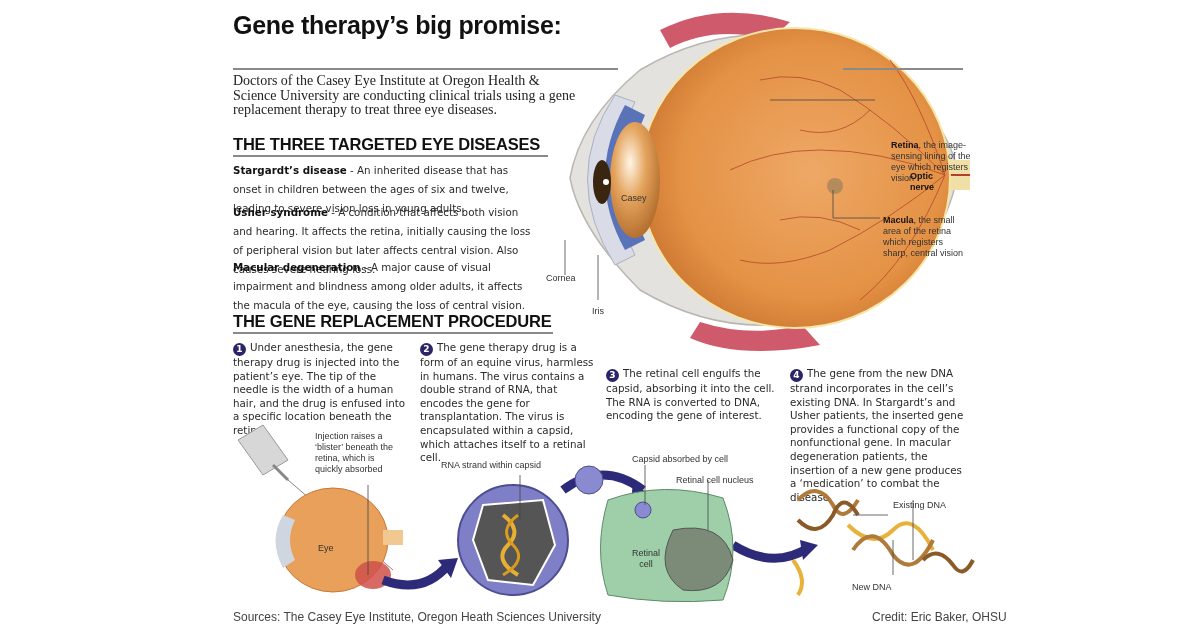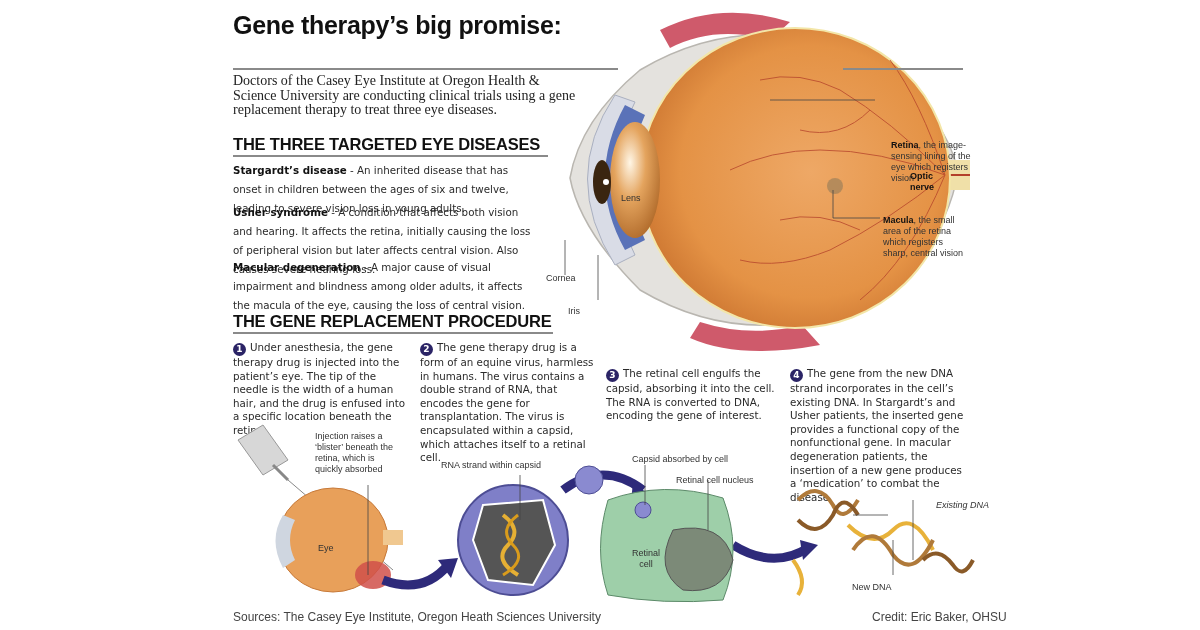--- a/index.html
+++ b/index.html
@@ -88,23 +88,23 @@
 <div class="abs disease" style="top:161px;">
   <b>Stargardt’s disease</b><span> - An inherited disease that has onset in children between the ages of six and twelve, leading to severe vision loss in young adults.</span>
 </div>
 <div class="abs disease" style="top:203px;">
   <b>Usher syndrome</b><span> - A condition that affects both vision and hearing.  It affects the retina, initially causing the loss of peripheral vision but later affects central vision.  Also causes severe hearing loss.</span>
 </div>
 <div class="abs disease" style="top:258px;">
   <b>Macular degeneration</b><span> - A major cause of visual impairment and blindness among older adults, it affects the macula of the eye, causing the loss of central vision.</span>
 </div>
 
-<div class="abs lbl" style="left:621px;top:193px;">Lens</div>
+<div class="abs lbl" style="left:621px;top:193px;">Casey</div>
 <div class="abs lbl" style="left:546px;top:273px;">Cornea</div>
-<div class="abs lbl" style="left:568px;top:306px;">Iris</div>
+<div class="abs lbl" style="left:592px;top:306px;">Iris</div>
 <div class="abs lbl" style="left:891px;top:96px;width:90px;margin-top:44px;">
   <b>Retina</b><span>, the image-sensing lining of the eye which registers vision</span>
 </div>
 <div class="abs lbl" style="left:910px;top:171px;font-weight:bold;color:#111;">
   <div>Optic</div>
   <div>nerve</div>
 </div>
 <div class="abs lbl" style="left:883px;top:215px;width:82px;">
   <b>Macula</b><span>, the small area of the retina which registers sharp, central vision</span>
 </div>
@@ -183,17 +183,17 @@
 
 <div class="abs lbl" style="left:315px;top:431px;width:80px;">Injection raises a ‘blister’ beneath the retina, which is quickly absorbed</div>
 <div class="abs lbl" style="left:318px;top:543px;">Eye</div>
 <div class="abs lbl" style="left:441px;top:460px;">RNA strand within capsid</div>
 <div class="abs lbl" style="left:632px;top:454px;">Capsid absorbed by cell</div>
 <div class="abs lbl" style="left:676px;top:475px;">Retinal cell nucleus</div>
 <div class="abs lbl" style="left:632px;top:548px;text-align:center;">
   <div>Retinal</div>
   <div>cell</div>
 </div>
-<div class="abs lbl" style="left:936px;top:500px;font-style:italic;">Existing DNA</div>
+<div class="abs lbl" style="left:893px;top:500px;">Existing DNA</div>
 <div class="abs lbl" style="left:852px;top:582px;">New DNA</div>
 
 <div class="abs small" style="left:233px;top:610px;">Sources: The Casey Eye Institute, Oregon Heath Sciences University</div>
 <div class="abs small" style="left:872px;top:610px;">Credit: Eric Baker, OHSU</div>
 
 </body></html>

